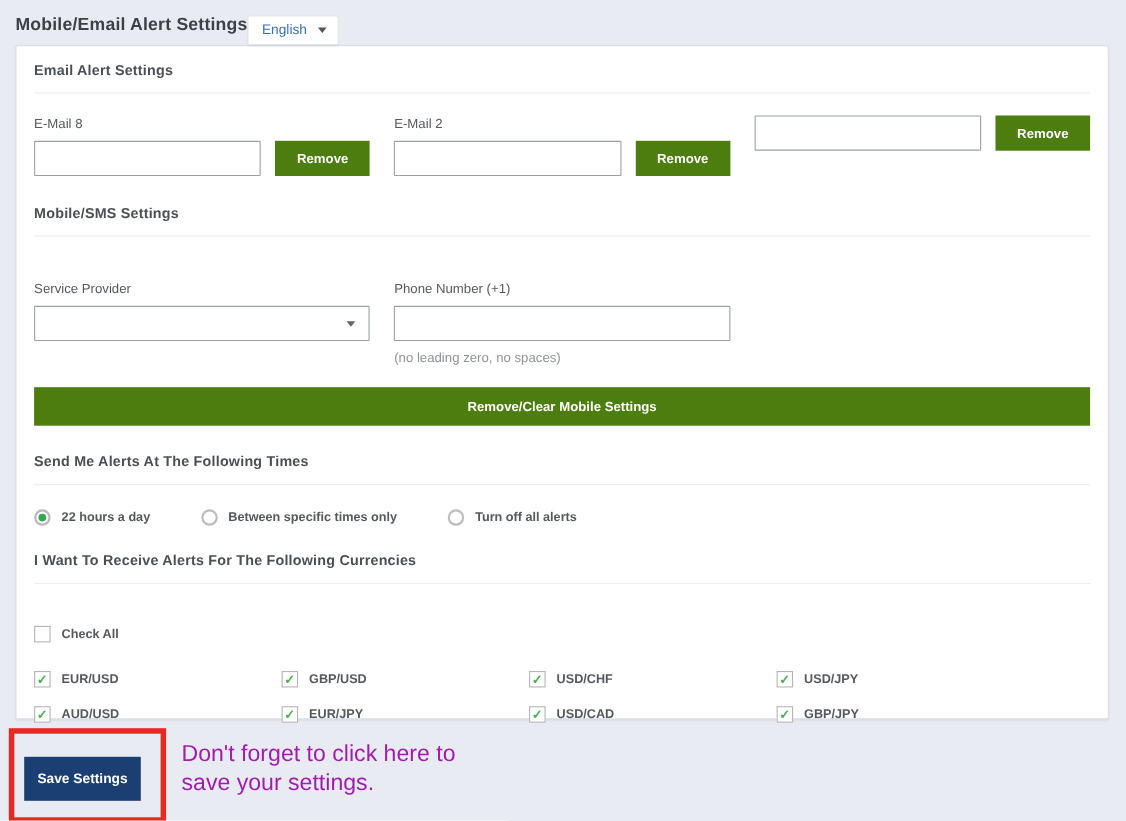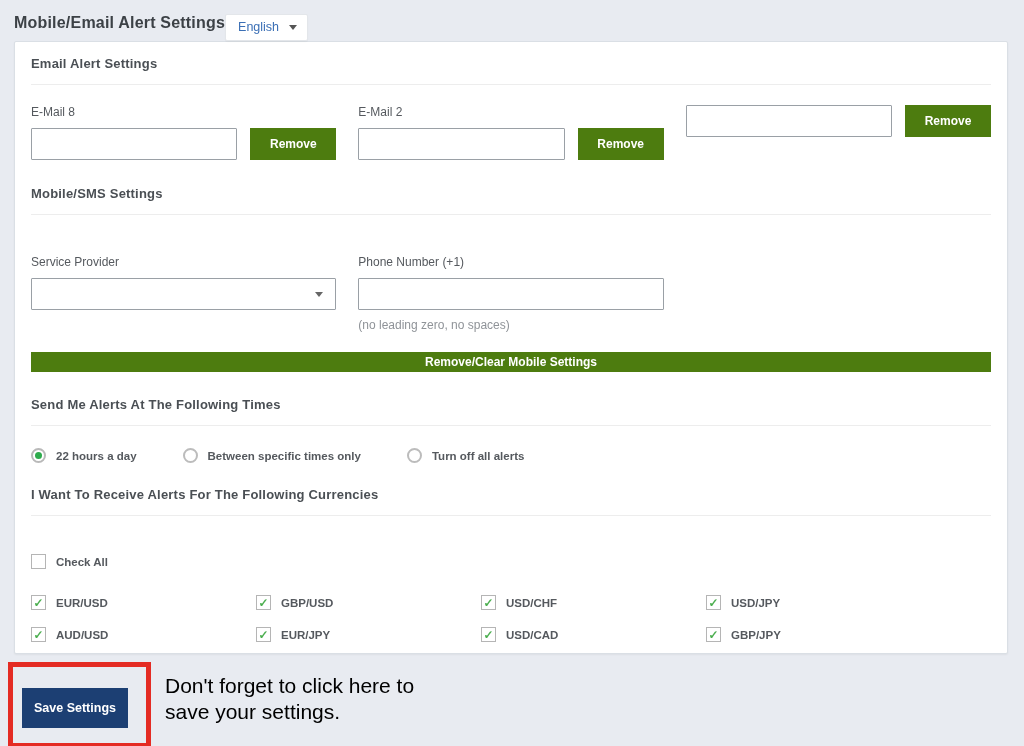--- a/index.html
+++ b/index.html
@@ -62,21 +62,21 @@
   .select-box {
     height:32px; border:1px solid #9aa0a6; border-radius:1px; background:#fff;
     display:flex; align-items:center; justify-content:flex-end;
     padding:0 12px; cursor:pointer;
   }
   .select-box .caret { border-top-color:#666; }
   .hint {
     font-size:12px; color:#8f9398; margin-top:8px;
   }
   .wide-btn {
-    display:block; width:100%; height:20px; margin-top:20px;
+    display:block; width:100%; height:35px; margin-top:20px;
   }
 
   
   .radio-row { display:flex; align-items:center; margin-top:22px; }
   .radio-item { display:flex; align-items:center; cursor:pointer; margin-right:46px; }
   .radio-circle {
     width:15px; height:15px; border-radius:50%; border:2px solid #bcbcbc;
     background:#fff; margin-right:10px; position:relative; flex:0 0 auto;
   }
   .radio-item.selected .radio-circle { border-color:#b9b9b9; }
@@ -106,21 +106,21 @@
   
   .footer { display:flex; align-items:flex-start; padding:8px 0 0 8px; }
   .save-annotation-box {
     border:5px solid #e42b23; padding:9px 18px 15px 9px; background:transparent;
   }
   .save-btn {
     background:#1c3f73; color:#fff; border:none; font-weight:bold; font-size:12.5px;
     padding:13px 12px; cursor:pointer; font-family:"Liberation Sans", sans-serif;margin-top:12px;
   }
   .annotation-text {
-    color:#000000; font-size:21px; line-height:26px; margin:11px 0 0 14px;
+    color:#a21caf; font-size:21px; line-height:26px; margin:11px 0 0 14px;
   }
 </style>
 </head>
 <body>
 
 <div class="page-header">
   <div class="page-title">Mobile/Email Alert Settings</div>
   <div class="lang-select">
     <span class="lang-label">English</span>
     <span class="caret"></span>

